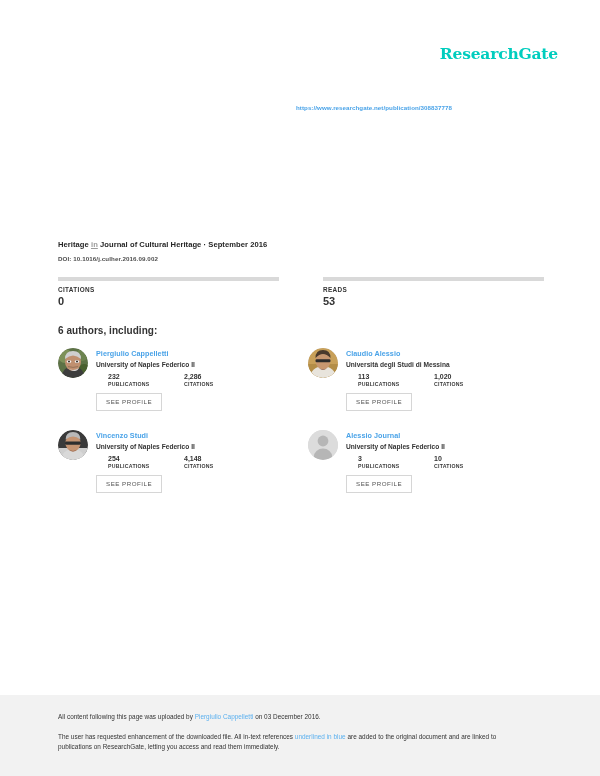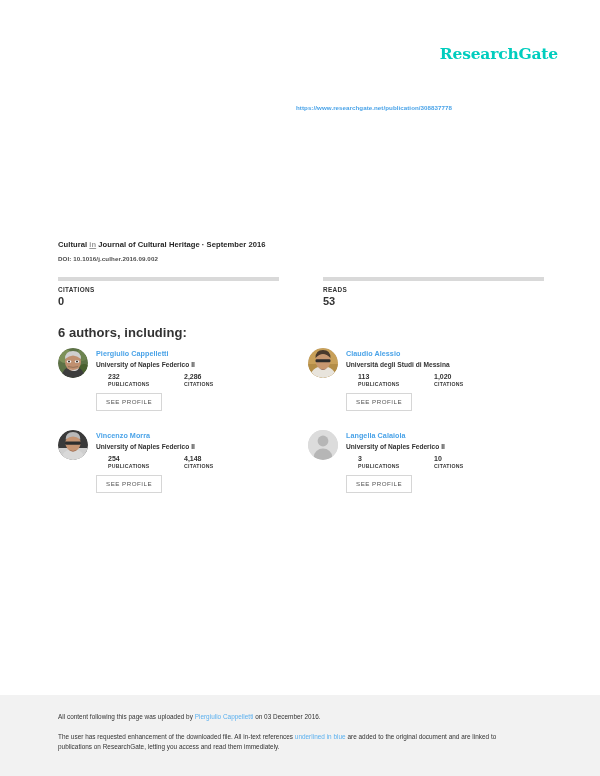--- a/index.html
+++ b/index.html
@@ -108,21 +108,21 @@
     font-weight: bold;
     color: #333333;
     line-height: 1.1;
   }
 
   
   .authors-heading {
     position: absolute;
     top: 325px;
     left: 58px;
-    font-size: 13px;
+    font-size: 10px;
     font-weight: bold;
     color: #333333;
     letter-spacing: 0.05px;
   }
 
   .authors-grid {
     position: absolute;
     top: 348px;
     left: 58px;
     width: 490px;
@@ -238,21 +238,21 @@
 <body>
 
 <div class="page">
 
   <div class="rg-logo">ResearchGate</div>
 
   <a class="rg-url" href="#">https://www.researchgate.net/publication/308837778</a>
 
   <div class="meta-block">
     <div class="article-line">
-      <span>Cultural</span>
+      <span>Heritage</span>
       <span class="lbl-in">in</span>
       <span>Journal of Cultural Heritage · September 2016</span>
     </div>
     <div class="doi-line">DOI: 10.1016/j.culher.2016.09.002</div>
   </div>
 
   <div class="stats">
     <div class="stat-col">
       <div class="stat-rule"></div>
       <div class="stat-label">CITATIONS</div>
@@ -360,21 +360,21 @@
             <rect y="18" width="30" height="12" fill="#cfcfcf"></rect>
             <ellipse cx="15" cy="30" rx="12" ry="11" fill="#d9d9d9"></ellipse>
             <ellipse cx="15" cy="13" rx="7.6" ry="8.6" fill="#c59472"></ellipse>
             <path d="M7.6 9.5 q7.4 -6 14.8 0 q0 -7.5 -7.4 -7.5 q-7.4 0 -7.4 7.5z" fill="#b9b9b9"></path>
             <rect x="7" y="11.5" width="16" height="3.2" rx="1.4" fill="#2e2e2e"></rect>
             <path d="M11 19.6 q4 2.6 8 0 q-4 4 -8 0z" fill="#8a5a46"></path>
           </g>
         </svg>
       </div>
       <div class="author-body">
-        <div class="author-name">Vincenzo Morra</div>
+        <div class="author-name">Vincenzo Studi</div>
         <div class="author-inst">University of Naples Federico II</div>
         <div class="author-stats">
           <div class="astat">
             <div class="astat-num">254</div>
             <div class="astat-lbl">PUBLICATIONS</div>
           </div>
           <div class="astat">
             <div class="astat-num">4,148</div>
             <div class="astat-lbl">CITATIONS</div>
           </div>
@@ -392,21 +392,21 @@
               </clipPath>
           </defs>
           <g clip-path="url(#c4)">
             <rect width="30" height="30" fill="#dcdcdc"></rect>
             <circle cx="15" cy="11" r="5.4" fill="#b6b6b6"></circle>
             <ellipse cx="15" cy="27" rx="9.2" ry="8.4" fill="#b6b6b6"></ellipse>
           </g>
         </svg>
       </div>
       <div class="author-body">
-        <div class="author-name">Langella Calaiola</div>
+        <div class="author-name">Alessio Journal</div>
         <div class="author-inst">University of Naples Federico II</div>
         <div class="author-stats">
           <div class="astat">
             <div class="astat-num">3</div>
             <div class="astat-lbl">PUBLICATIONS</div>
           </div>
           <div class="astat">
             <div class="astat-num">10</div>
             <div class="astat-lbl">CITATIONS</div>
           </div>

